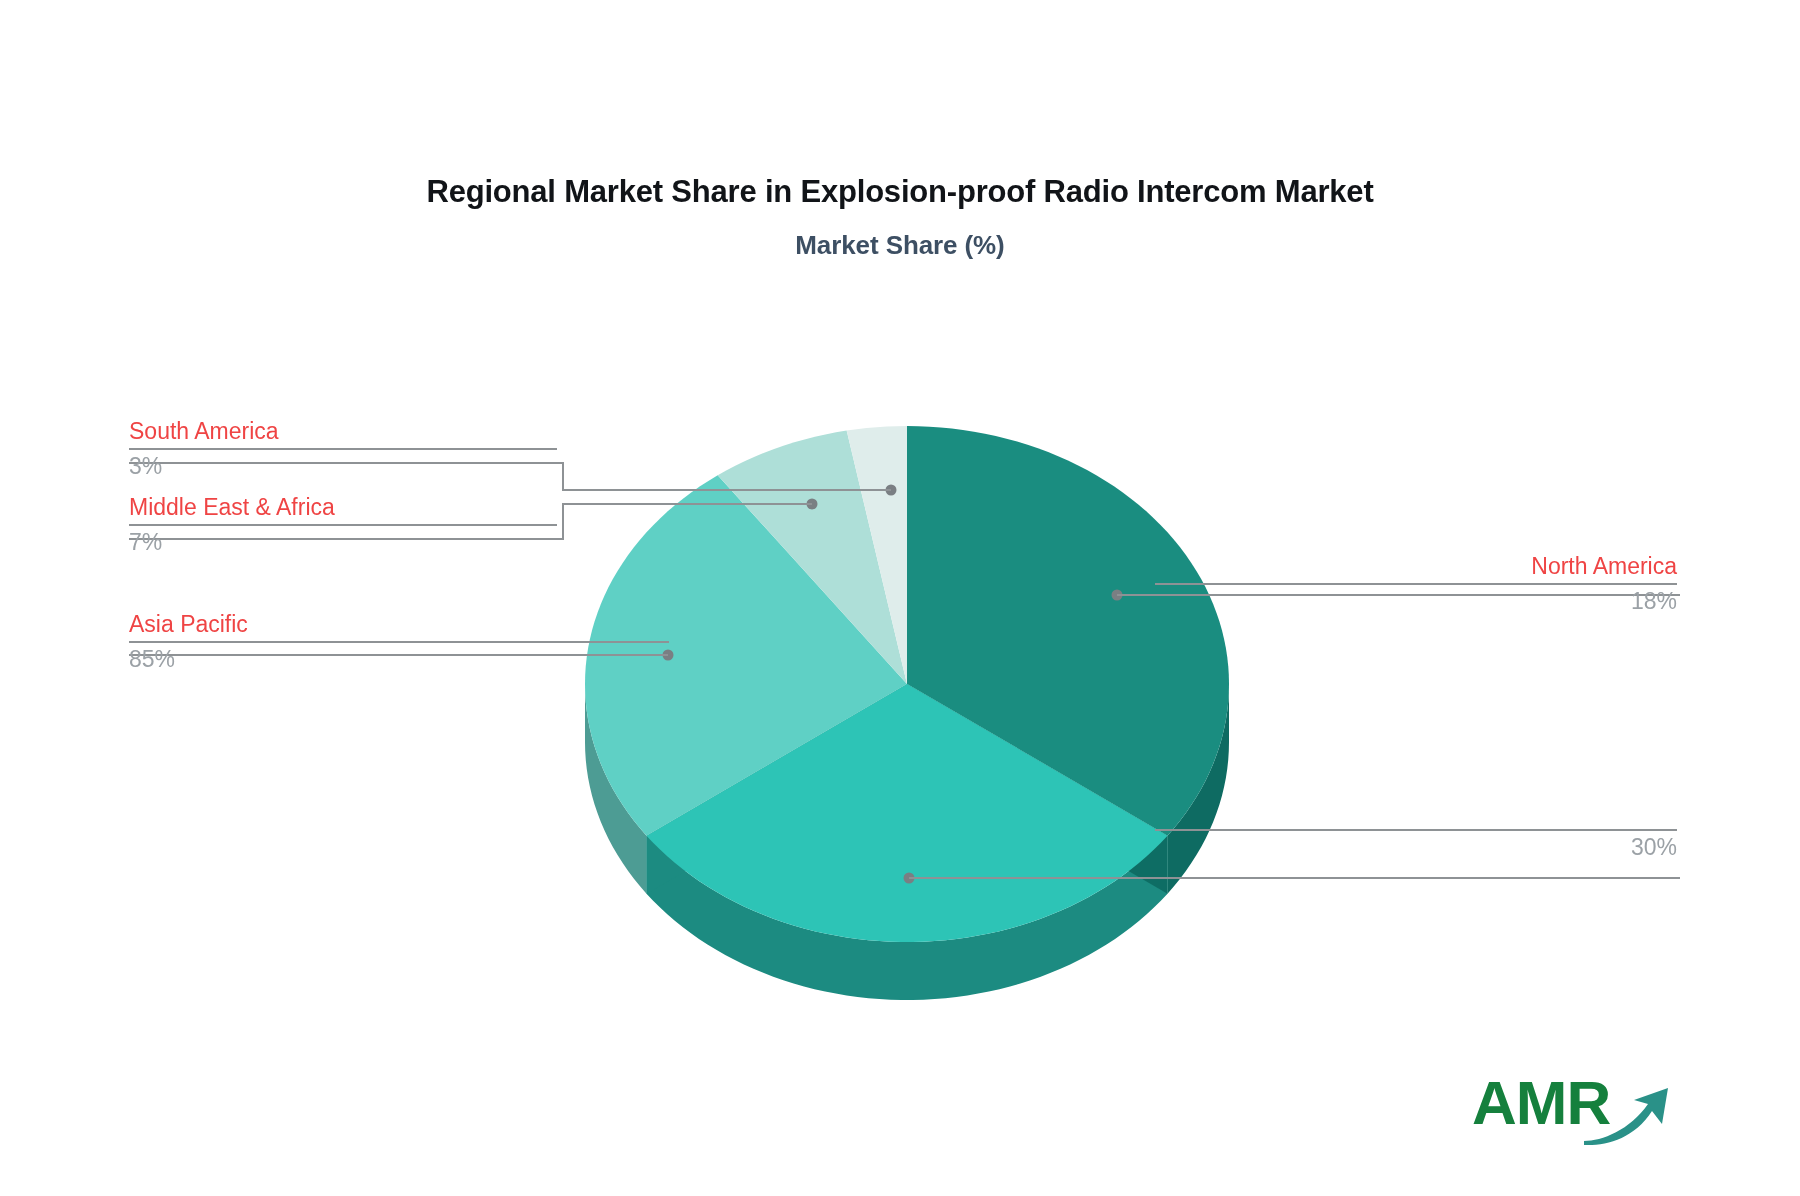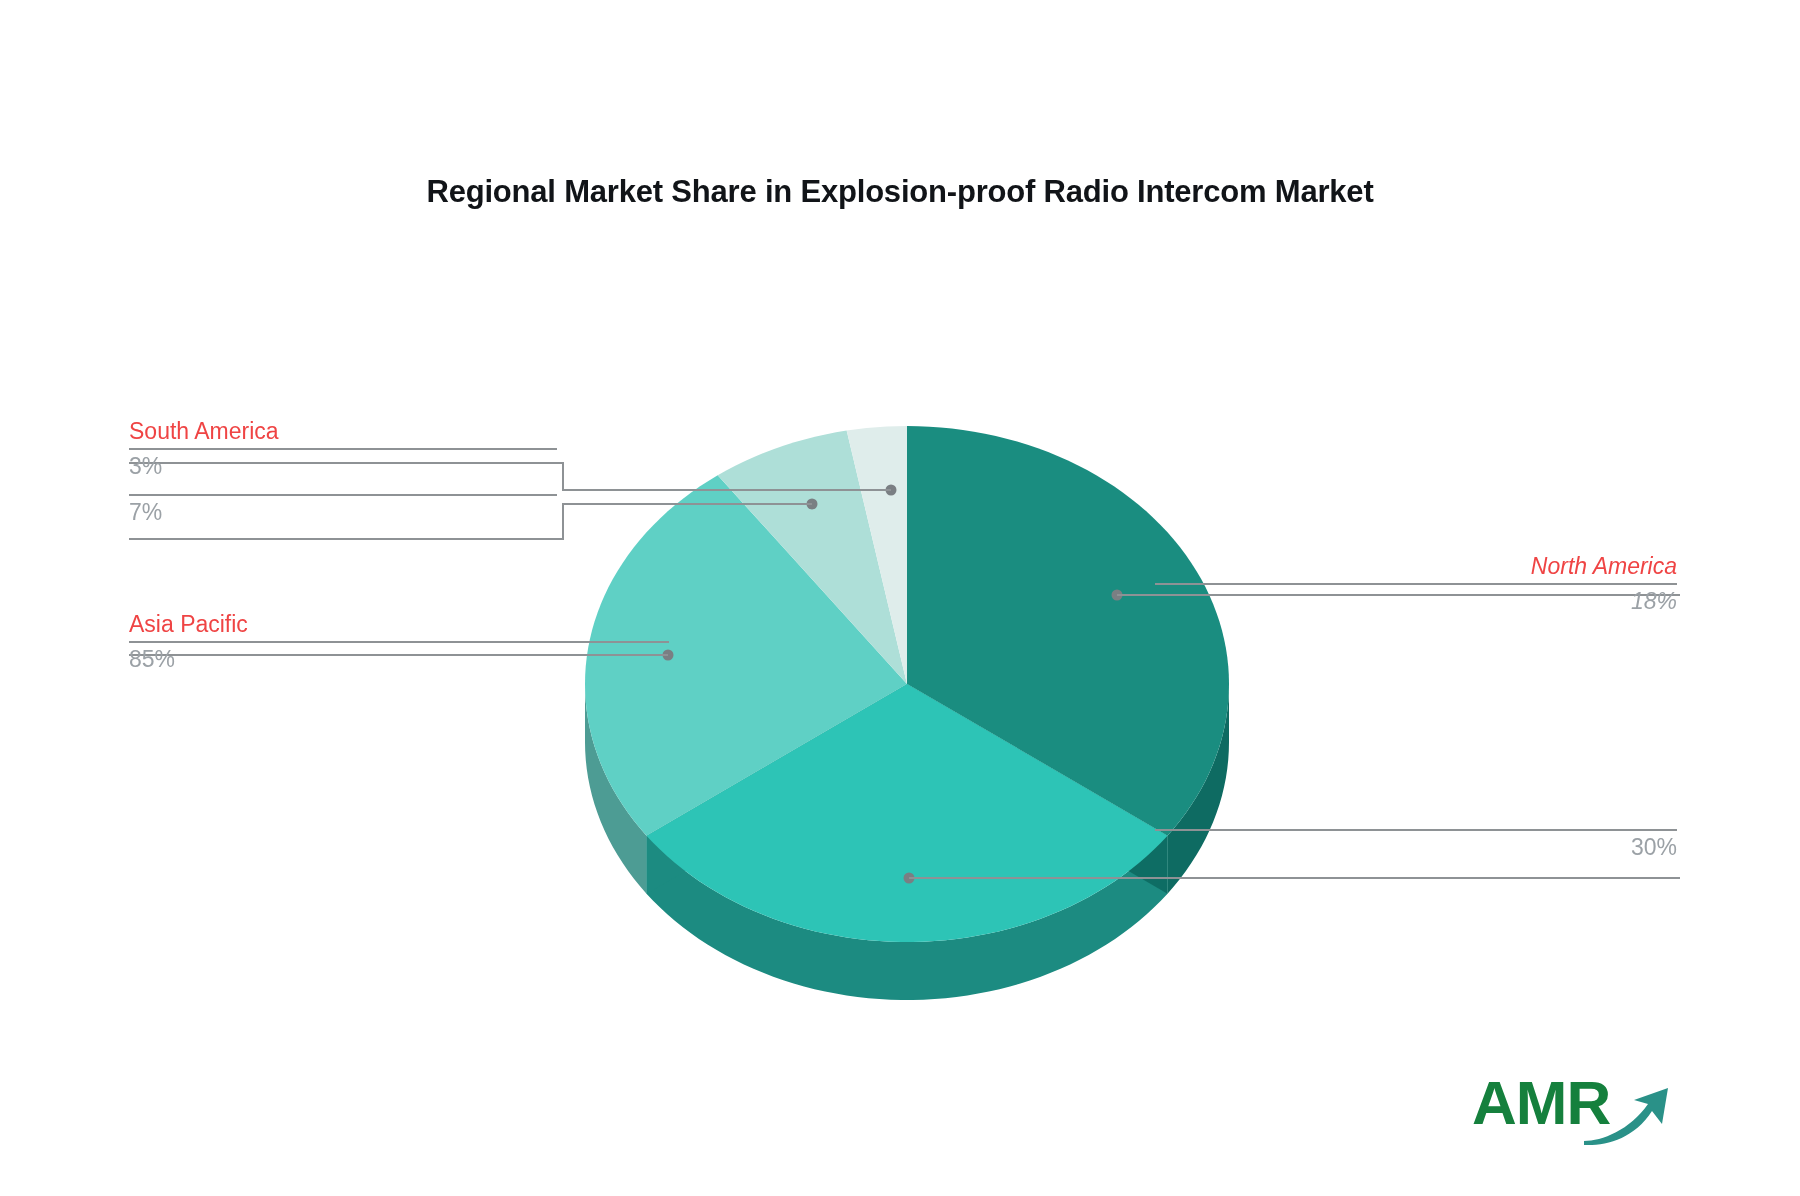--- a/index.html
+++ b/index.html
@@ -84,21 +84,21 @@
   .callout.left  { text-align: left; }
   .callout.right { text-align: right; }
 
   
   #callout-south-america { left: 129px; top: 372px; width: 428px; }
   
   #callout-middle-east-africa { left: 129px; top: 448px; width: 428px; }
   
   #callout-asia-pacific { left: 129px; top: 565px; width: 540px; }
   
-  #callout-north-america { left: 1155px; top: 507px; width: 522px; font-style: italic; }
+  #callout-north-america { left: 1155px; top: 507px; width: 522px; }
   
   #callout-europe { left: 1155px; top: 783px; width: 522px; }
 
   
   #amr-logo {
     position: absolute;
     left: 1472px;
     top: 1026px;
     width: 190px;
     height: 80px;
@@ -120,20 +120,21 @@
     top: 14px;
   }
 </style>
 </head>
 <body>
 
 <div id="canvas">
 
   <div class="title">Regional Market Share in Explosion-proof Radio Intercom Market</div>
 
+  <div class="subtitle">Market Share (%)</div>
 
   <div id="pie-wrap">
     <svg id="pie-svg" width="1800" height="1196" viewBox="0 0 1800 1196">
         <g>
           <path d="M1229.00,640.00 L1228.80,649.00 L1228.22,658.00 L1227.24,666.97 L1225.87,675.91 L1224.11,684.80 L1221.96,693.64 L1219.44,702.42 L1216.53,711.11 L1213.24,719.73 L1209.58,728.24 L1205.55,736.65 L1201.16,744.94 L1196.41,753.10 L1191.31,761.12 L1185.86,769.00 L1180.07,776.72 L1173.95,784.27 L1167.50,791.65 L1167.50,849.65 L1173.95,842.27 L1180.07,834.72 L1185.86,827.00 L1191.31,819.12 L1196.41,811.10 L1201.16,802.94 L1205.55,794.65 L1209.58,786.24 L1213.24,777.73 L1216.53,769.11 L1219.44,760.42 L1221.96,751.64 L1224.11,742.80 L1225.87,733.91 L1227.24,724.97 L1228.22,716.00 L1228.80,707.00 L1229.00,698.00 Z" fill="#0e6b62"></path>
           <path d="M1167.50,791.65 L1160.87,798.71 L1153.93,805.59 L1146.70,812.27 L1139.19,818.75 L1131.41,825.02 L1123.37,831.07 L1115.07,836.90 L1106.53,842.50 L1097.75,847.86 L1088.75,852.97 L1079.54,857.84 L1070.12,862.45 L1060.51,866.79 L1050.72,870.87 L1040.76,874.69 L1030.65,878.22 L1020.39,881.47 L1010.00,884.45 L999.48,887.13 L988.86,889.52 L978.14,891.62 L967.34,893.43 L956.46,894.94 L945.53,896.15 L934.56,897.05 L923.55,897.66 L912.52,897.96 L901.48,897.96 L890.45,897.66 L879.44,897.05 L868.47,896.15 L857.54,894.94 L846.66,893.43 L835.86,891.62 L825.14,889.52 L814.52,887.13 L804.00,884.45 L793.61,881.47 L783.35,878.22 L773.24,874.69 L763.28,870.87 L753.49,866.79 L743.88,862.45 L734.46,857.84 L725.25,852.97 L716.25,847.86 L707.47,842.50 L698.93,836.90 L690.63,831.07 L682.59,825.02 L674.81,818.75 L667.30,812.27 L660.07,805.59 L653.13,798.71 L646.50,791.65 L646.50,849.65 L653.13,856.71 L660.07,863.59 L667.30,870.27 L674.81,876.75 L682.59,883.02 L690.63,889.07 L698.93,894.90 L707.47,900.50 L716.25,905.86 L725.25,910.97 L734.46,915.84 L743.88,920.45 L753.49,924.79 L763.28,928.87 L773.24,932.69 L783.35,936.22 L793.61,939.47 L804.00,942.45 L814.52,945.13 L825.14,947.52 L835.86,949.62 L846.66,951.43 L857.54,952.94 L868.47,954.15 L879.44,955.05 L890.45,955.66 L901.48,955.96 L912.52,955.96 L923.55,955.66 L934.56,955.05 L945.53,954.15 L956.46,952.94 L967.34,951.43 L978.14,949.62 L988.86,947.52 L999.48,945.13 L1010.00,942.45 L1020.39,939.47 L1030.65,936.22 L1040.76,932.69 L1050.72,928.87 L1060.51,924.79 L1070.12,920.45 L1079.54,915.84 L1088.75,910.97 L1097.75,905.86 L1106.53,900.50 L1115.07,894.90 L1123.37,889.07 L1131.41,883.02 L1139.19,876.75 L1146.70,870.27 L1153.93,863.59 L1160.87,856.71 L1167.50,849.65 Z" fill="#1c8b81"></path>
           <path d="M646.50,791.65 L640.05,784.27 L633.93,776.72 L628.14,769.00 L622.69,761.12 L617.59,753.10 L612.84,744.94 L608.45,736.65 L604.42,728.24 L600.76,719.73 L597.47,711.11 L594.56,702.42 L592.04,693.64 L589.89,684.80 L588.13,675.91 L586.76,666.97 L585.78,658.00 L585.20,649.00 L585.00,640.00 L585.00,698.00 L585.20,707.00 L585.78,716.00 L586.76,724.97 L588.13,733.91 L589.89,742.80 L592.04,751.64 L594.56,760.42 L597.47,769.11 L600.76,777.73 L604.42,786.24 L608.45,794.65 L612.84,802.94 L617.59,811.10 L622.69,819.12 L628.14,827.00 L633.93,834.72 L640.05,842.27 L646.50,849.65 Z" fill="#4d9c94"></path>
           <path d="M907,640 L1167.50,791.65 L1167.50,849.65 L907,698 Z" fill="#0e6b62" opacity="0.95"></path>
           <path d="M907,640 L646.50,791.65 L646.50,849.65 L907,698 Z" fill="#1c8b81" opacity="0.95"></path>
         </g>
@@ -159,20 +160,21 @@
       </svg>
   </div>
 
   <div class="callout left" id="callout-south-america">
     <div class="cat">South America</div>
     <div class="rule"></div>
     <div class="val">3%</div>
   </div>
 
   <div class="callout left" id="callout-middle-east-africa">
+    <div class="cat">Middle East &amp; Africa</div>
     <div class="rule"></div>
     <div class="val">7%</div>
   </div>
 
   <div class="callout left" id="callout-asia-pacific">
     <div class="cat">Asia Pacific</div>
     <div class="rule"></div>
     <div class="val">85%</div>
   </div>
 

